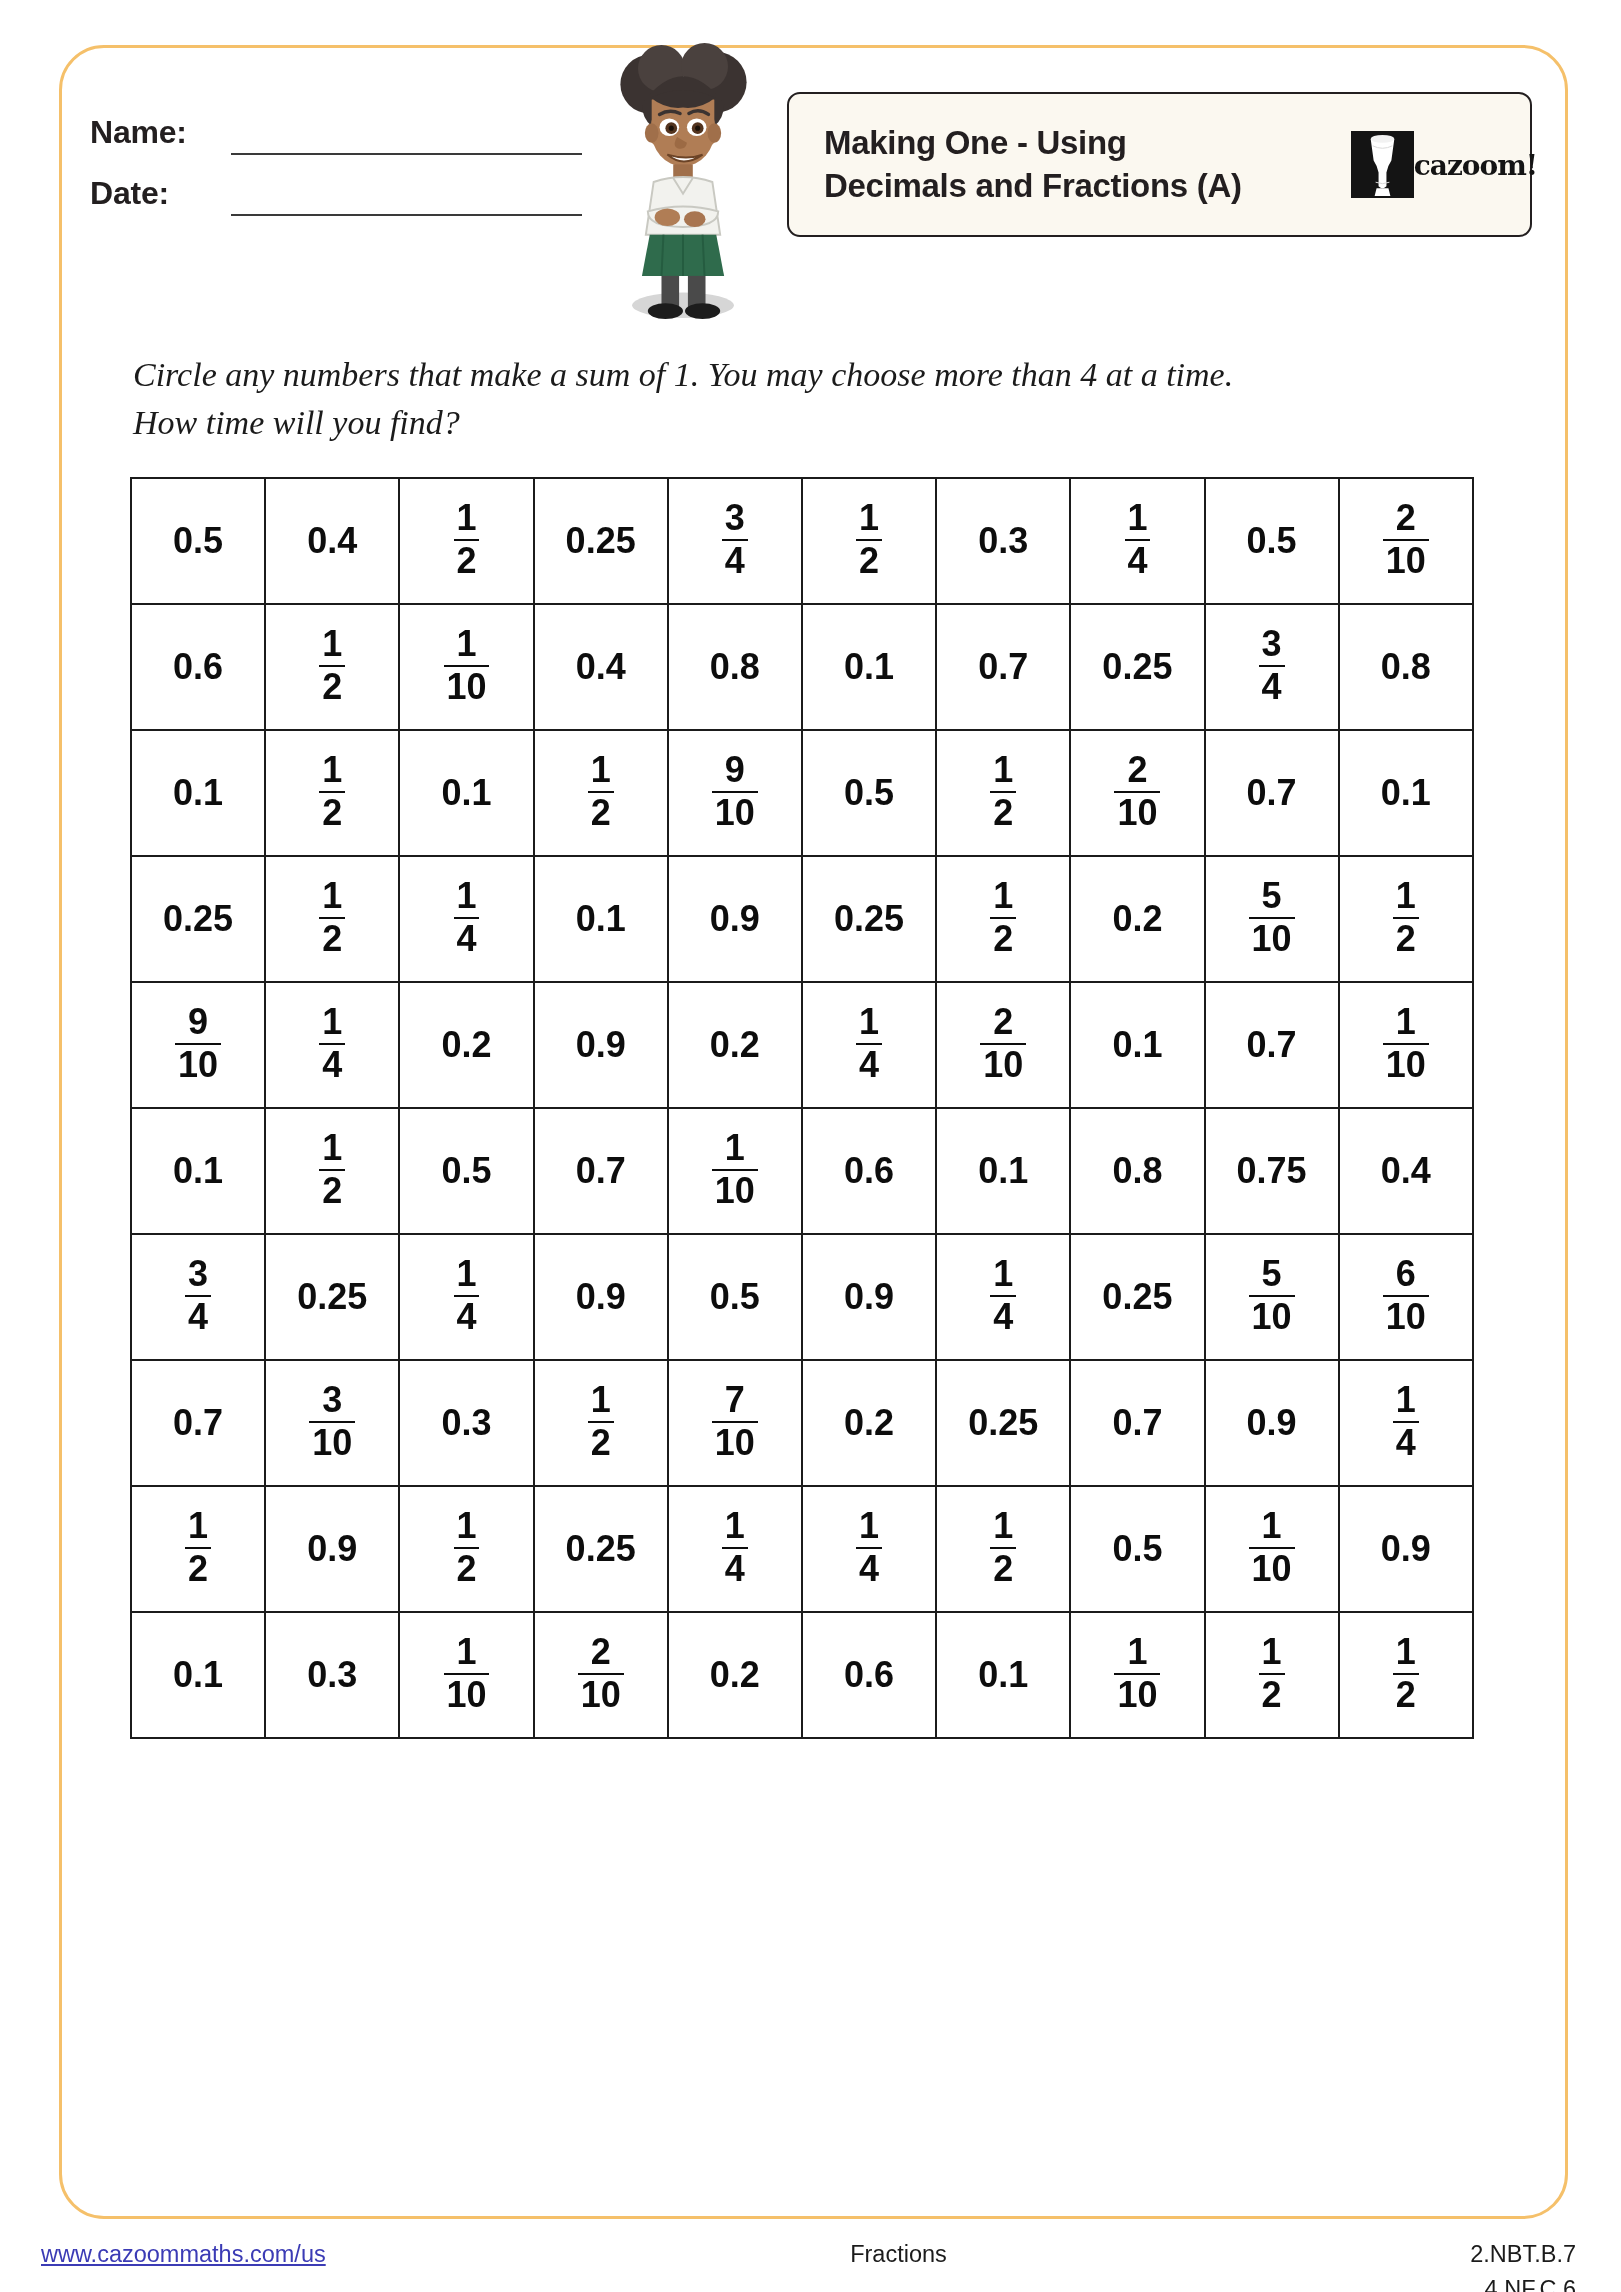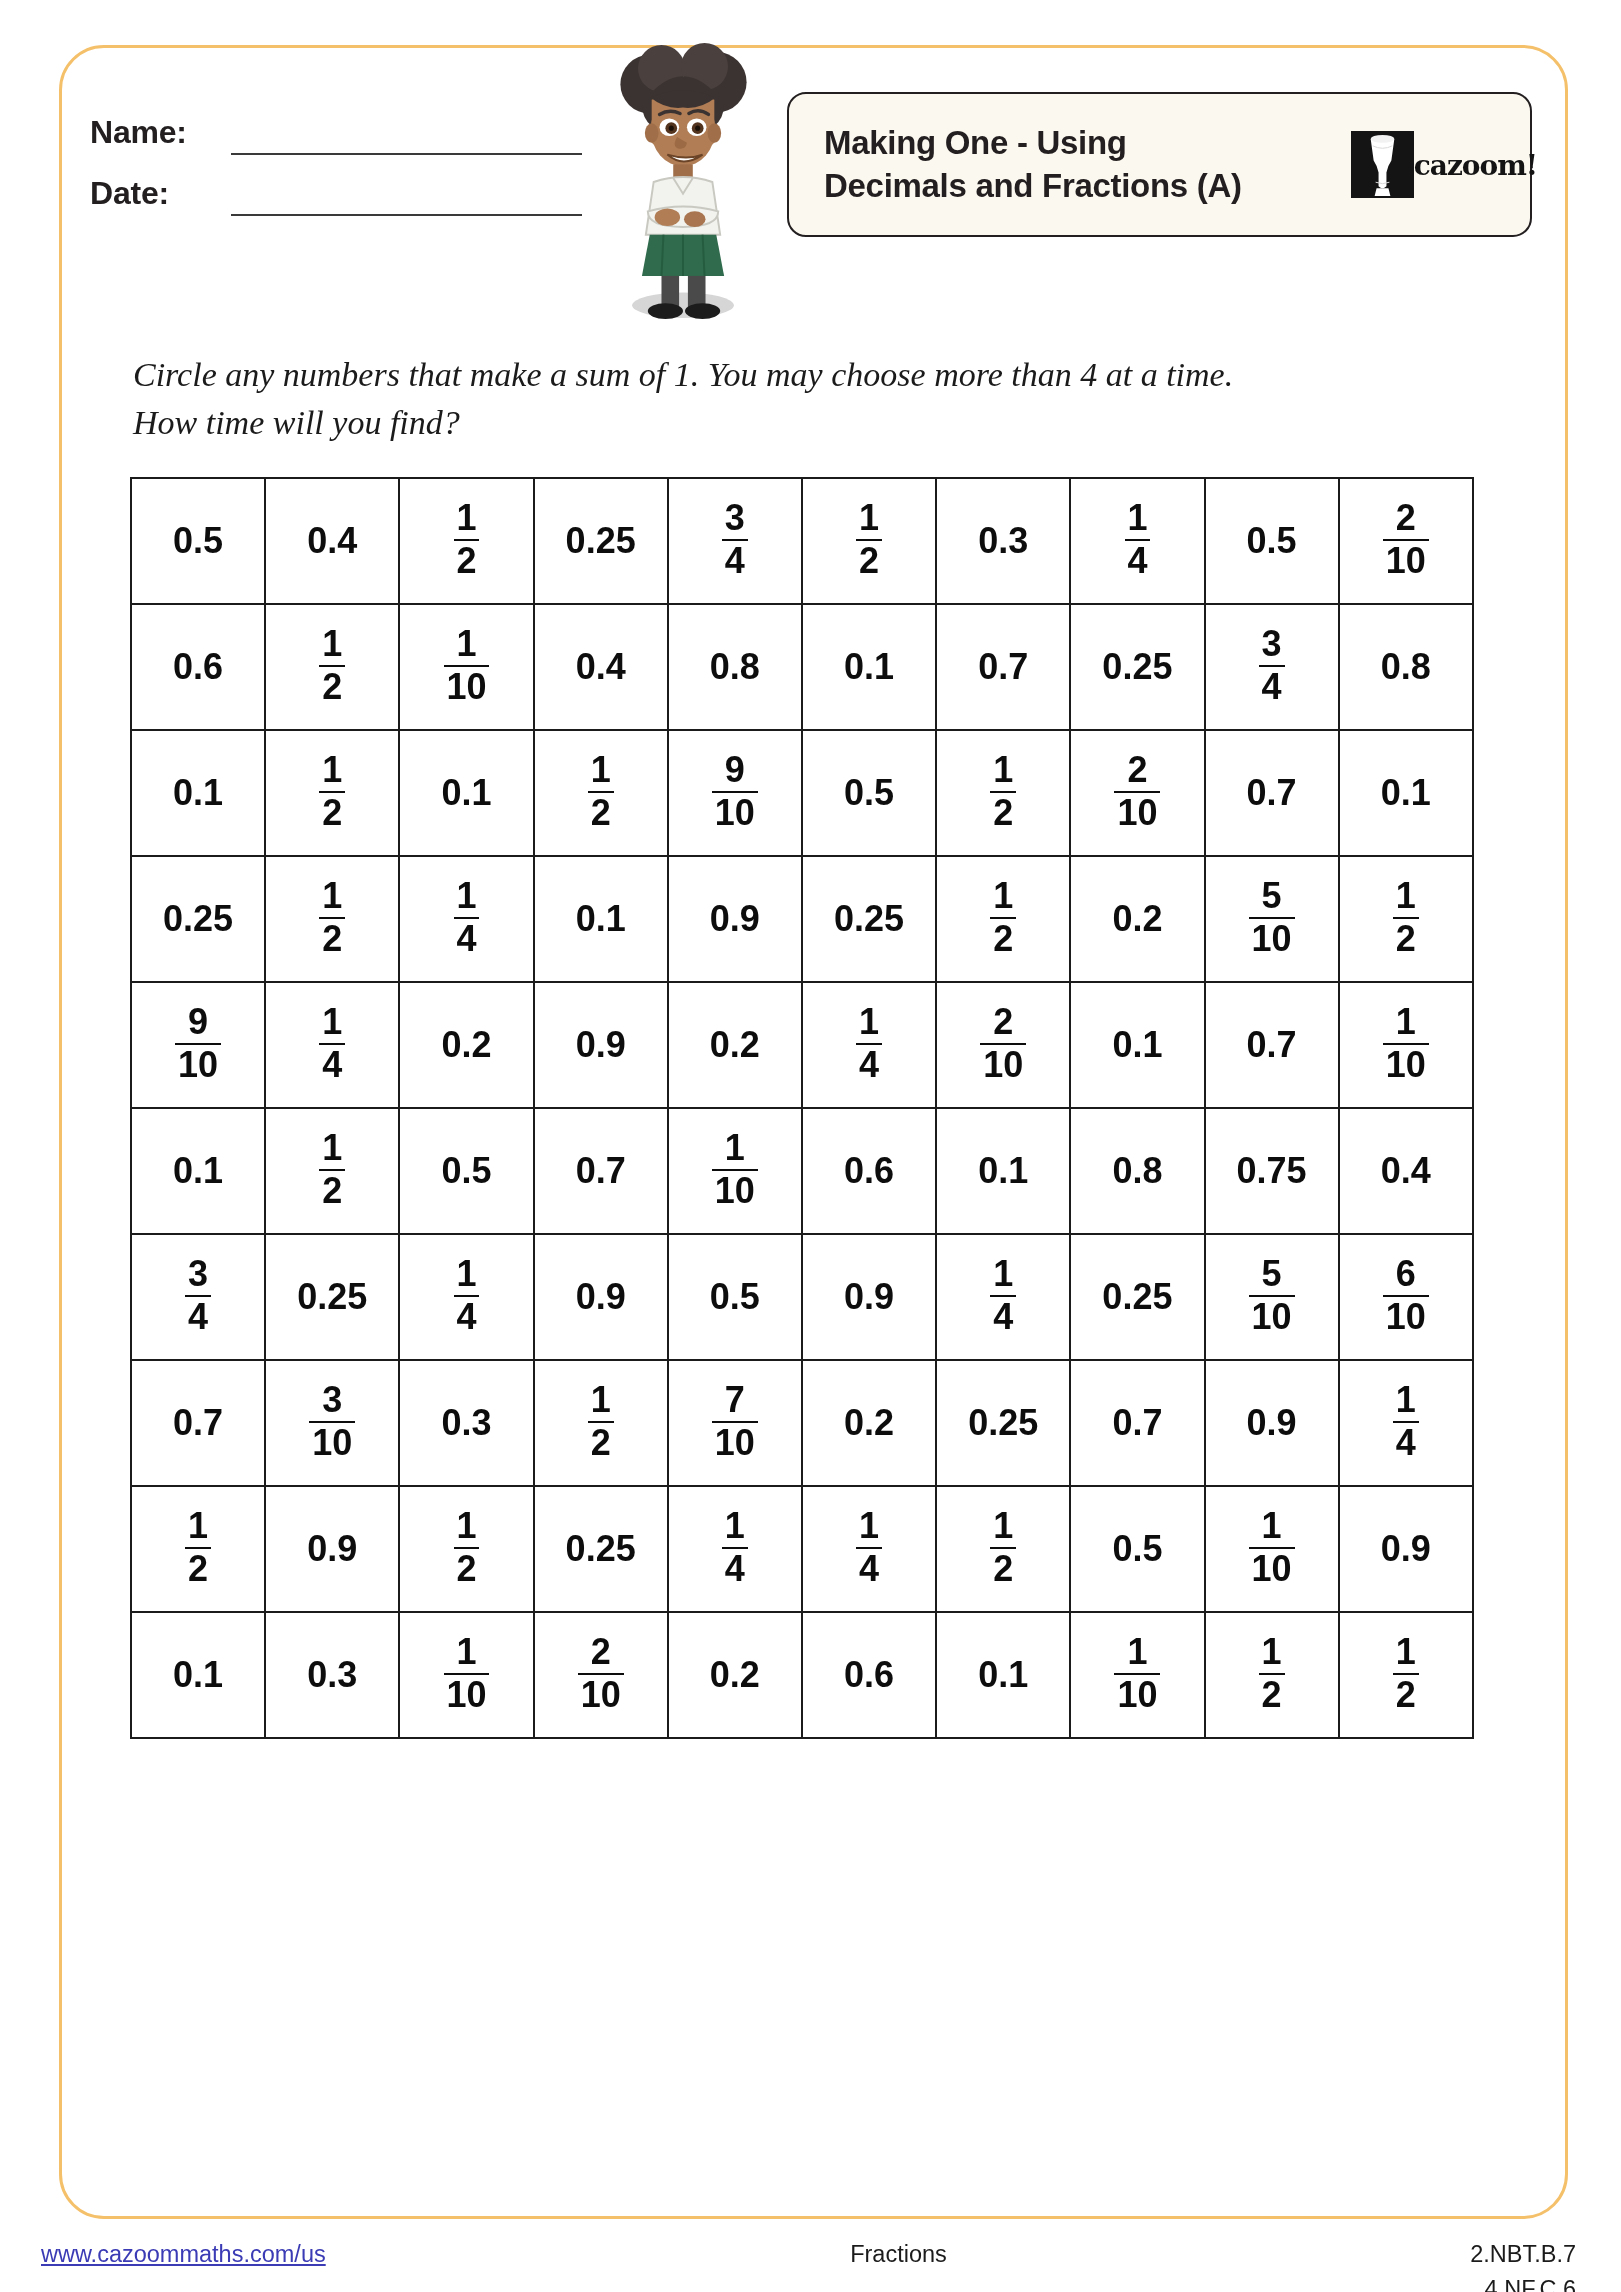--- a/index.html
+++ b/index.html
@@ -64,21 +64,21 @@
     width: 181px; height: 284px;
   }
 
   
   .title-box {
     position: absolute;
     left: 728px; top: 47px;
     width: 745px; height: 145px;
     background: #fbf8f0;
     border: 2.9px solid #231f20;
-    border-radius: 19px;
+    border-radius: 13px;
     display: flex;
     align-items: center;
     padding: 0 17.6px 0 35px;
   }
   .title-text {
     flex: 1;
     font-size: 33px;
     font-weight: bold;
     line-height: 1.28;
     color: #231f20;

